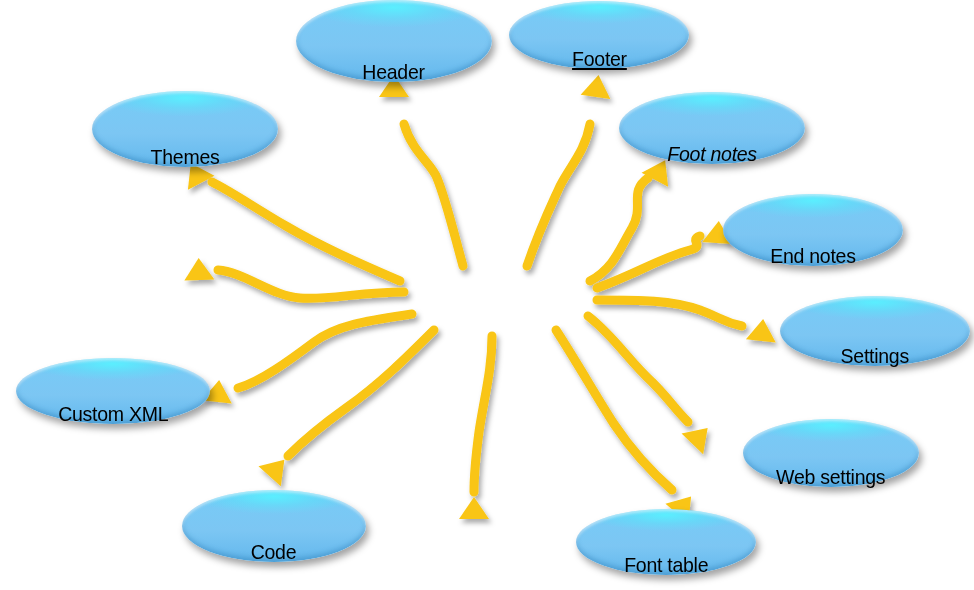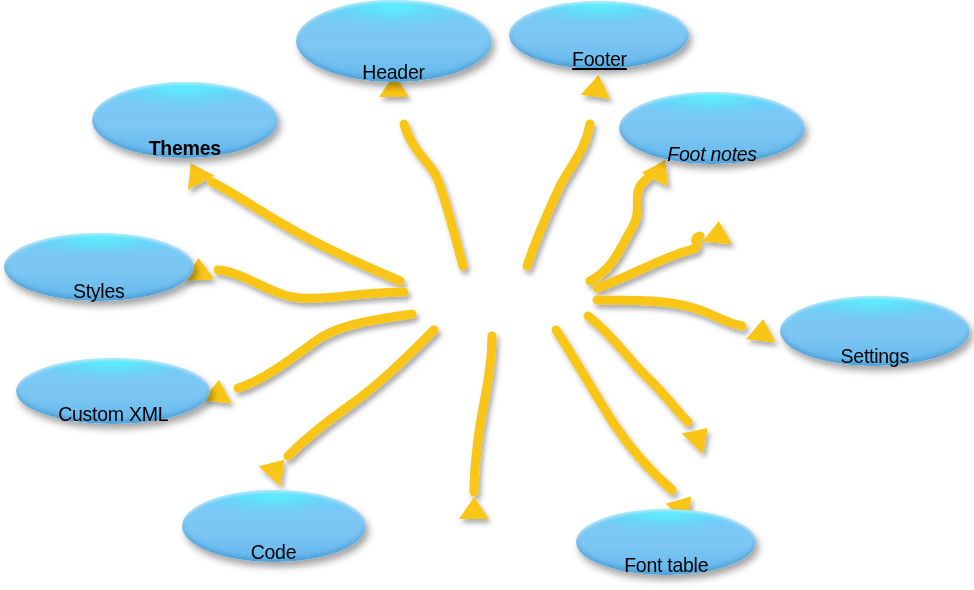--- a/index.html
+++ b/index.html
@@ -129,34 +129,37 @@
       </g>
   </svg>
 
   <div id="node-layer">
   <div class="node node-branch" style="left: 296px; top: 0px; width: 196px; height: 82px;">
         <span class="node-label">Header</span>
       </div>
       <div class="node node-branch" style="left: 509px; top: 1px; width: 180px; height: 68px; text-decoration: underline;">
         <span class="node-label">Footer</span>
       </div>
-      <div class="node node-branch" style="left: 92px; top: 82px; width: 186px; height: 76px; font-weight: bold;">
+      <div class="node node-branch" style="left: 92px; top: 91px; width: 186px; height: 76px;">
         <span class="node-label">Themes</span>
       </div>
       <div class="node node-branch" style="left: 619px; top: 92px; width: 186px; height: 72px; font-style: italic;">
         <span class="node-label">Foot notes</span>
       </div>
-      <div class="node node-branch" style="left: 4px; top: 233px; width: 190px; height: 68px;">
-        <span class="node-label">Styles</span>
+      <div class="node node-branch" style="left: 723px; top: 194px; width: 180px; height: 72px;">
+        <span class="node-label">End notes</span>
       </div>
       <div class="node node-branch" style="left: 780px; top: 296px; width: 190px; height: 70px;">
         <span class="node-label">Settings</span>
       </div>
       <div class="node node-branch" style="left: 16px; top: 358px; width: 194px; height: 66px;">
         <span class="node-label">Custom XML</span>
+      </div>
+      <div class="node node-branch" style="left: 743px; top: 419px; width: 176px; height: 68px;">
+        <span class="node-label">Web settings</span>
       </div>
       <div class="node node-branch" style="left: 182px; top: 490px; width: 184px; height: 72px;">
         <span class="node-label">Code</span>
       </div>
       <div class="node node-branch" style="left: 576px; top: 509px; width: 180px; height: 66px;">
         <span class="node-label">Font table</span>
       </div>
     </div>
 
 </div>

